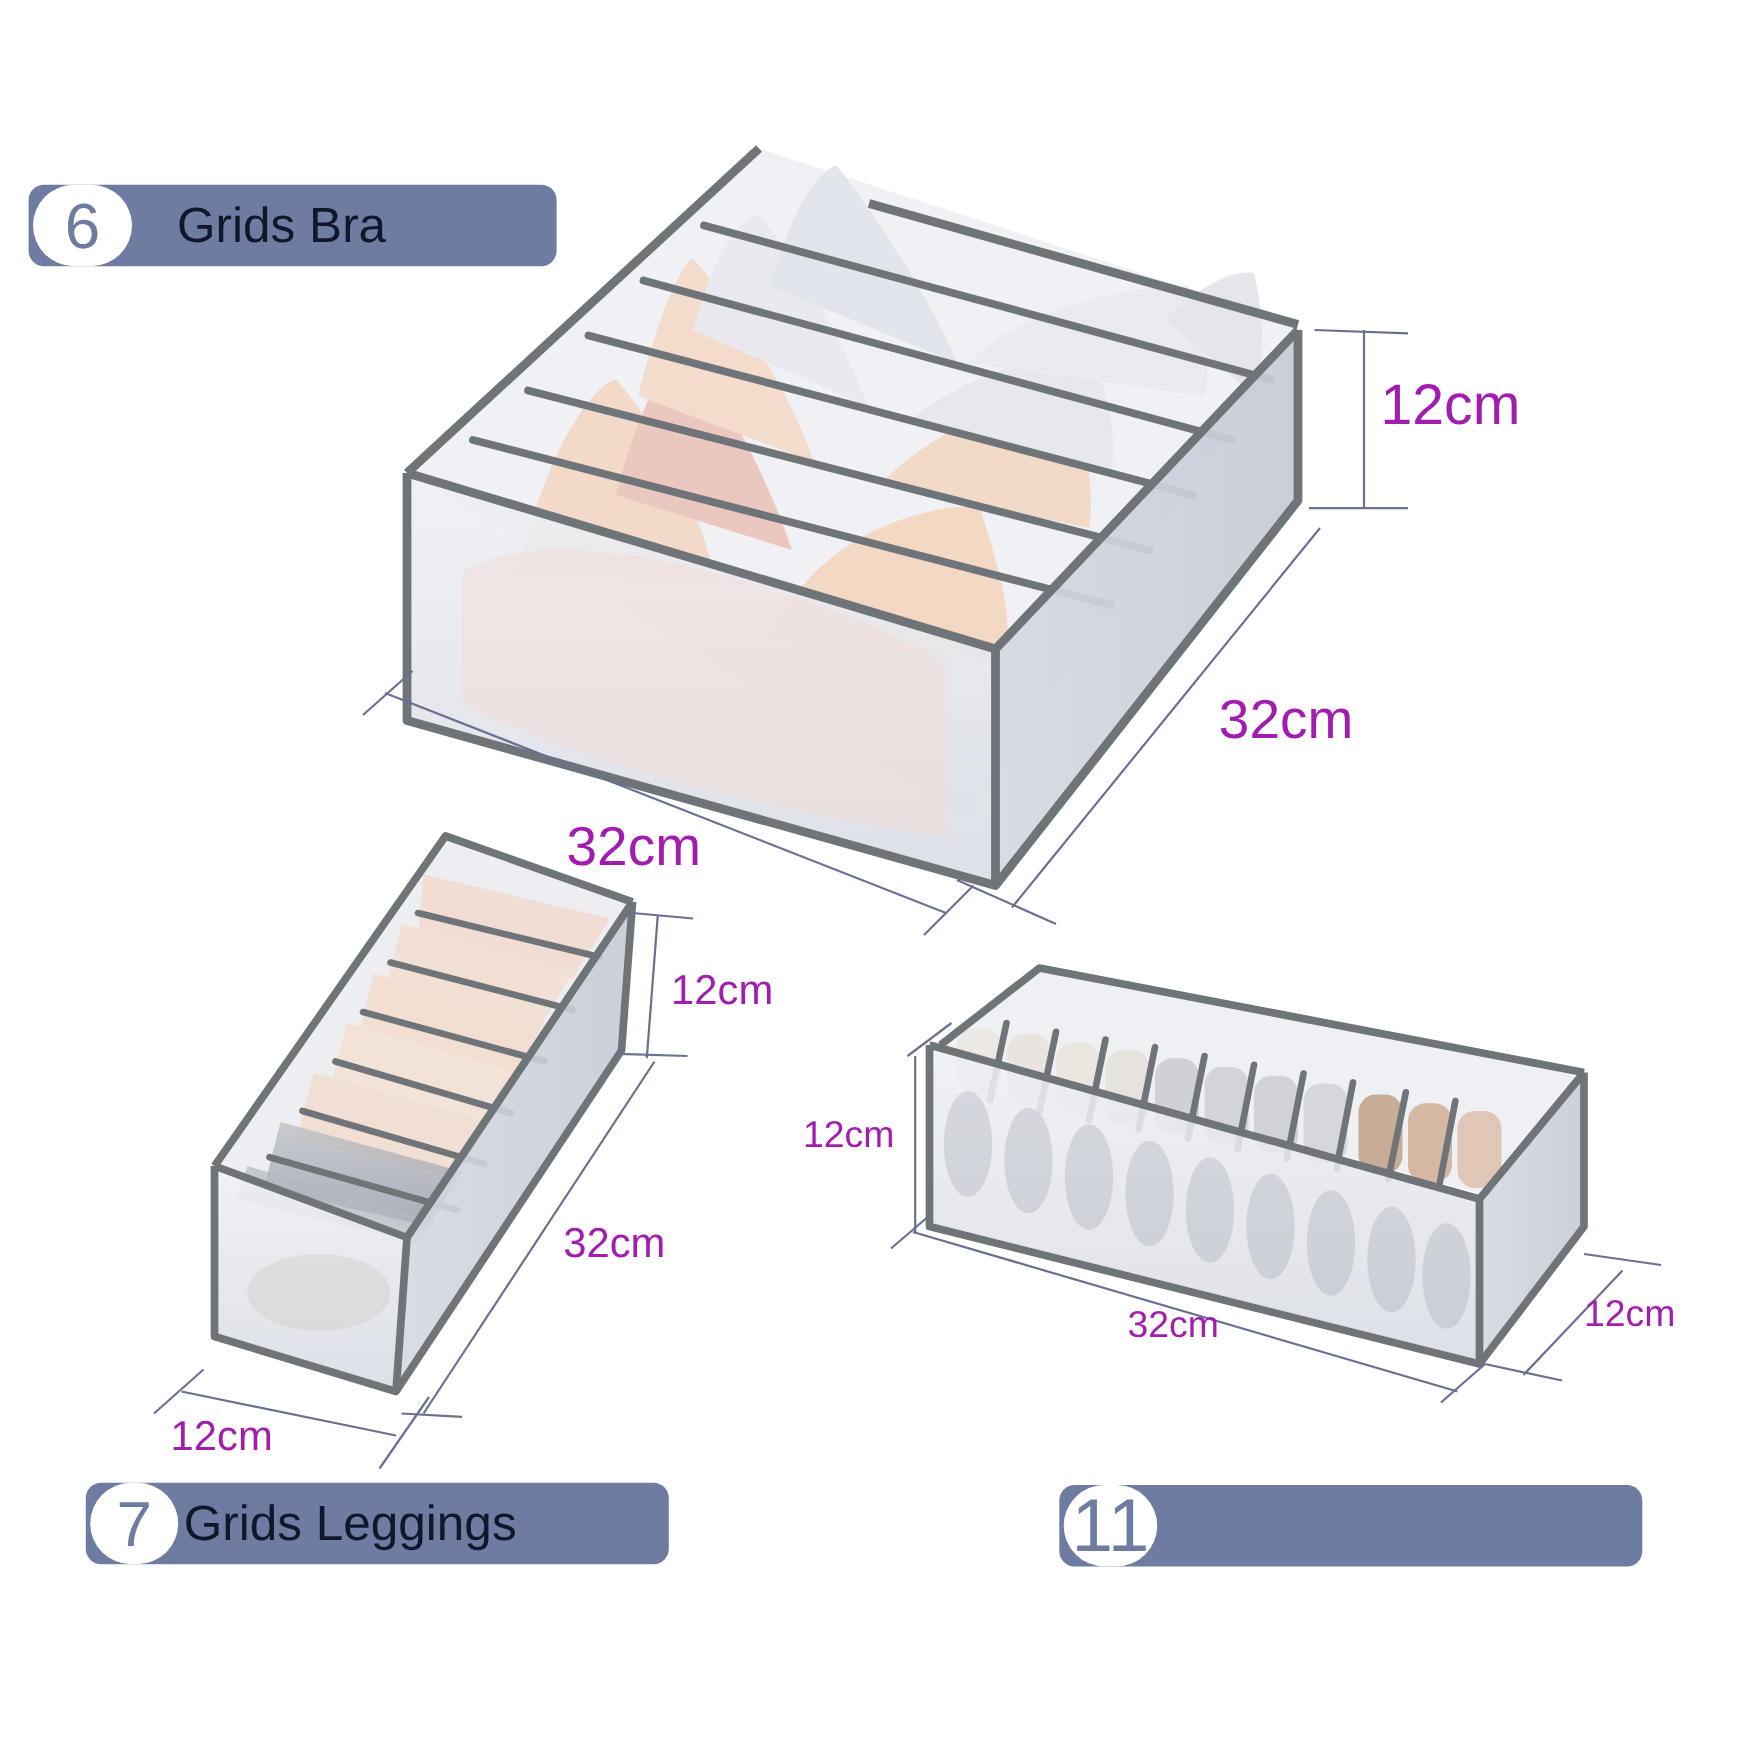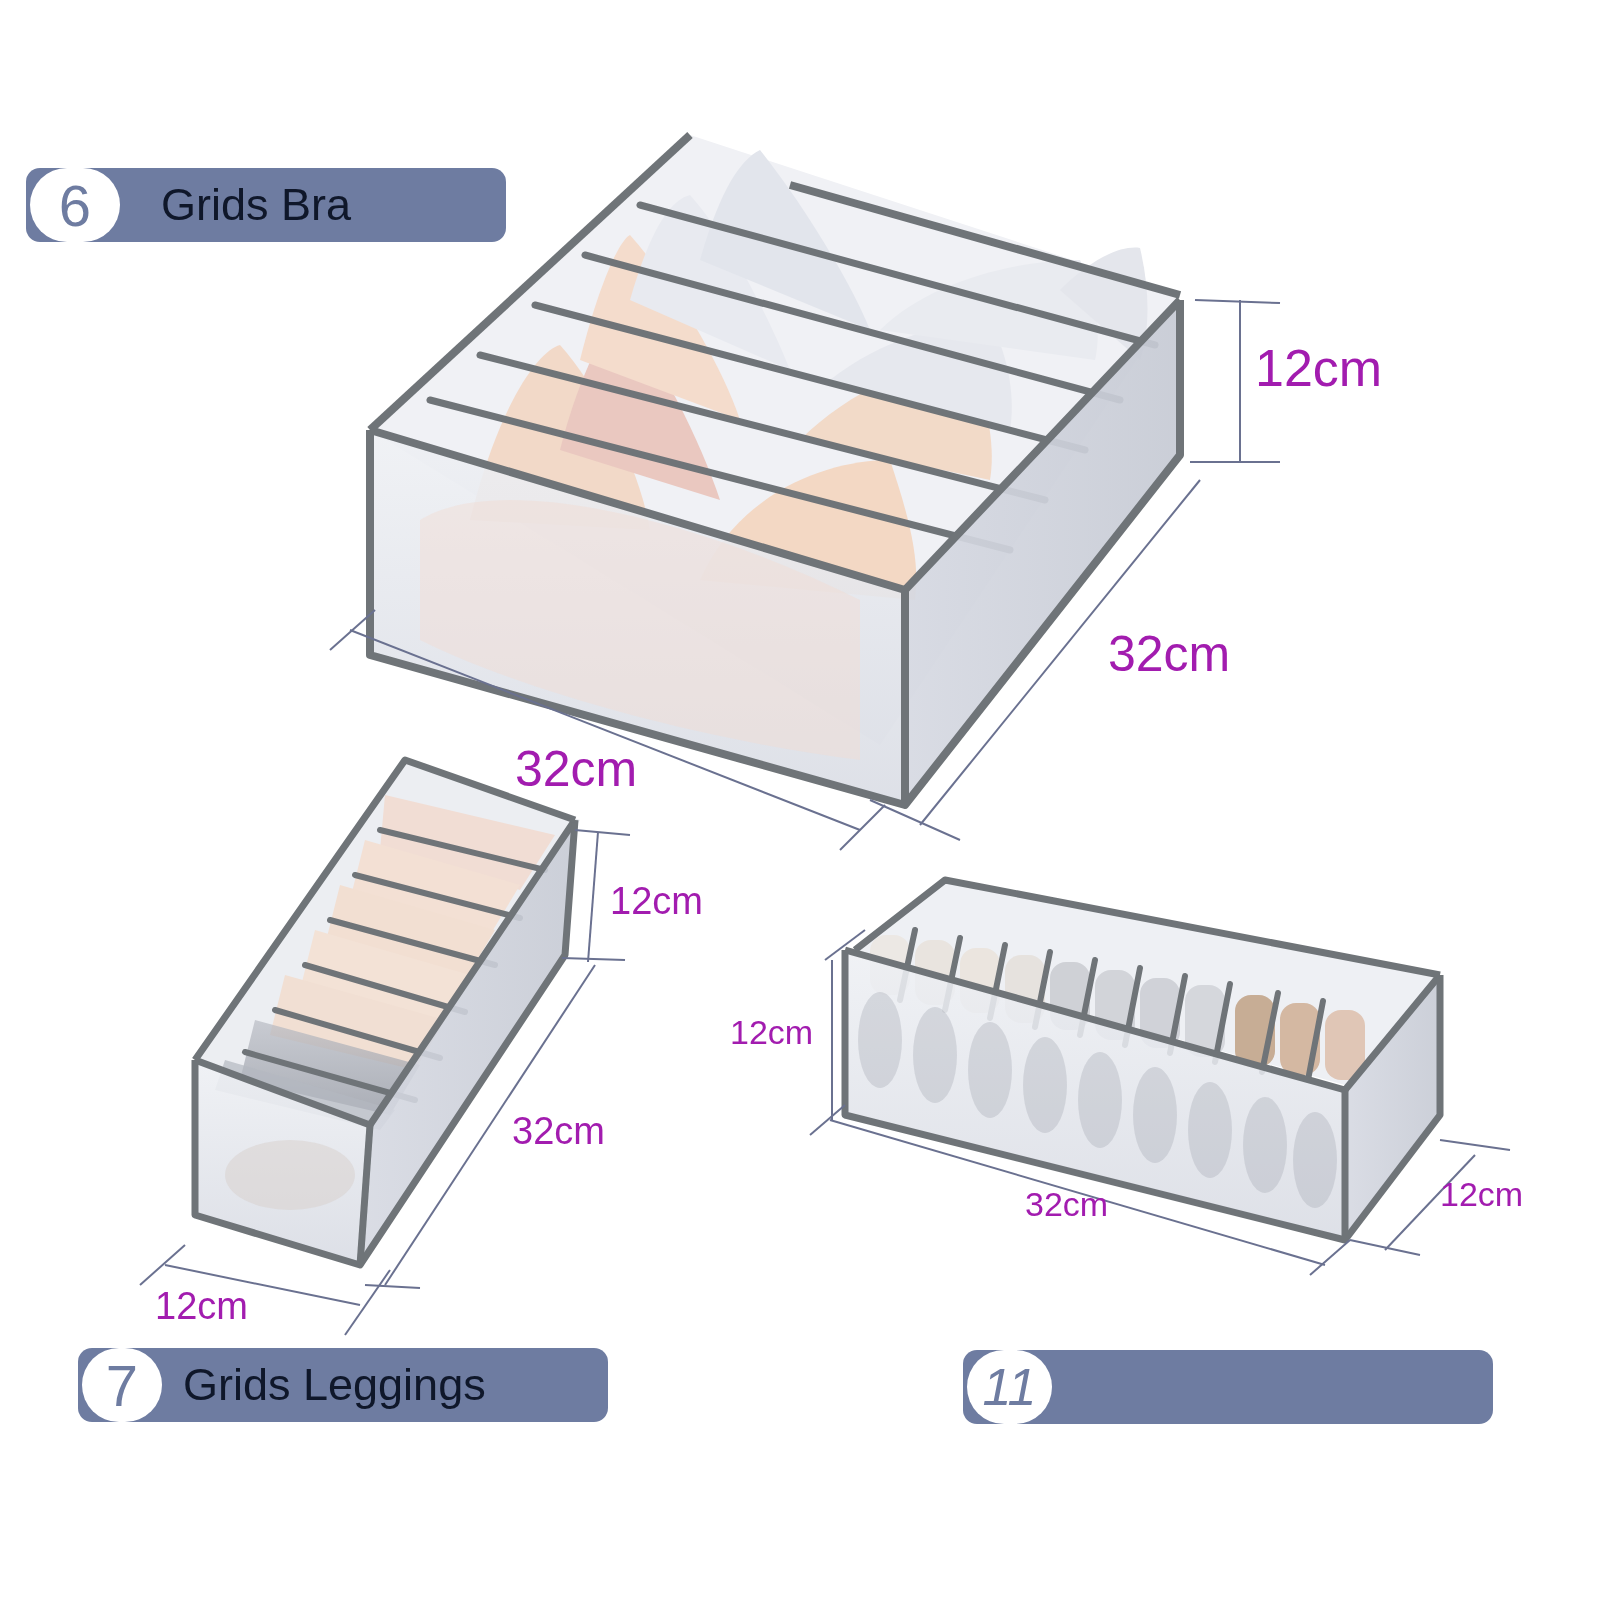--- a/index.html
+++ b/index.html
@@ -194,25 +194,25 @@
     </g>
   </svg>
 
   <div class="pill" style="left:26px; top:168px; width:480px;">
     <div class="num" style="width:90px;">6</div>
     <div class="label" style="left:135px;">Grids Bra</div>
   </div>
 
   <div class="pill" style="left:78px; top:1348px; width:530px;">
     <div class="num" style="width:80px;">7</div>
-    <div class="label" style="left:105px;">Grids Leggings</div>
+    <div class="label" style="left:89px;">Grids Leggings</div>
   </div>
 
   <div class="pill" style="left:963px; top:1350px; width:530px;">
-    <div class="num" style="width:85px; font-size:52px;font-style:italic;">11</div>
+    <div class="num" style="width:85px; font-size:68px;">11</div>
   </div>
 
   <div class="dim" style="left:1255px; top:338px; font-size:52px;">12cm</div>
   <div class="dim" style="left:1108px; top:625px; font-size:50px;">32cm</div>
   <div class="dim" style="left:515px; top:740px; font-size:50px;">32cm</div>
 
   <div class="dim" style="left:610px; top:880px; font-size:38px;">12cm</div>
   <div class="dim" style="left:512px; top:1110px; font-size:38px;">32cm</div>
   <div class="dim" style="left:155px; top:1285px; font-size:38px;">12cm</div>
 

